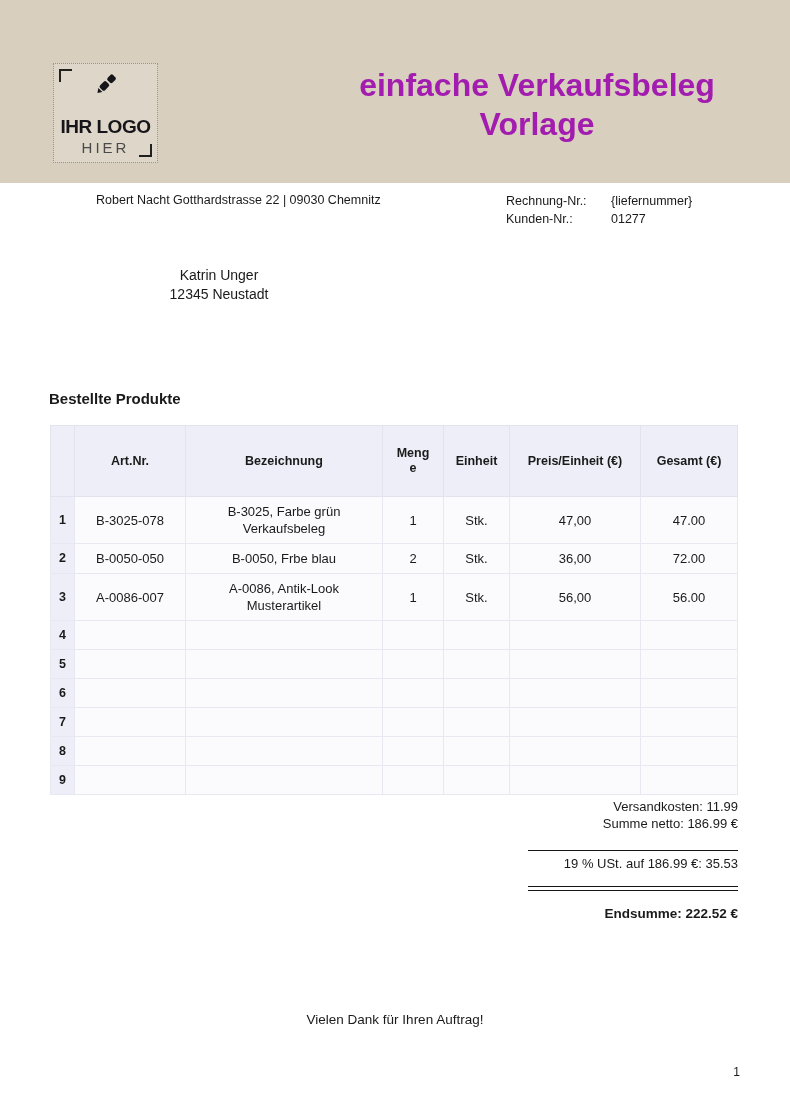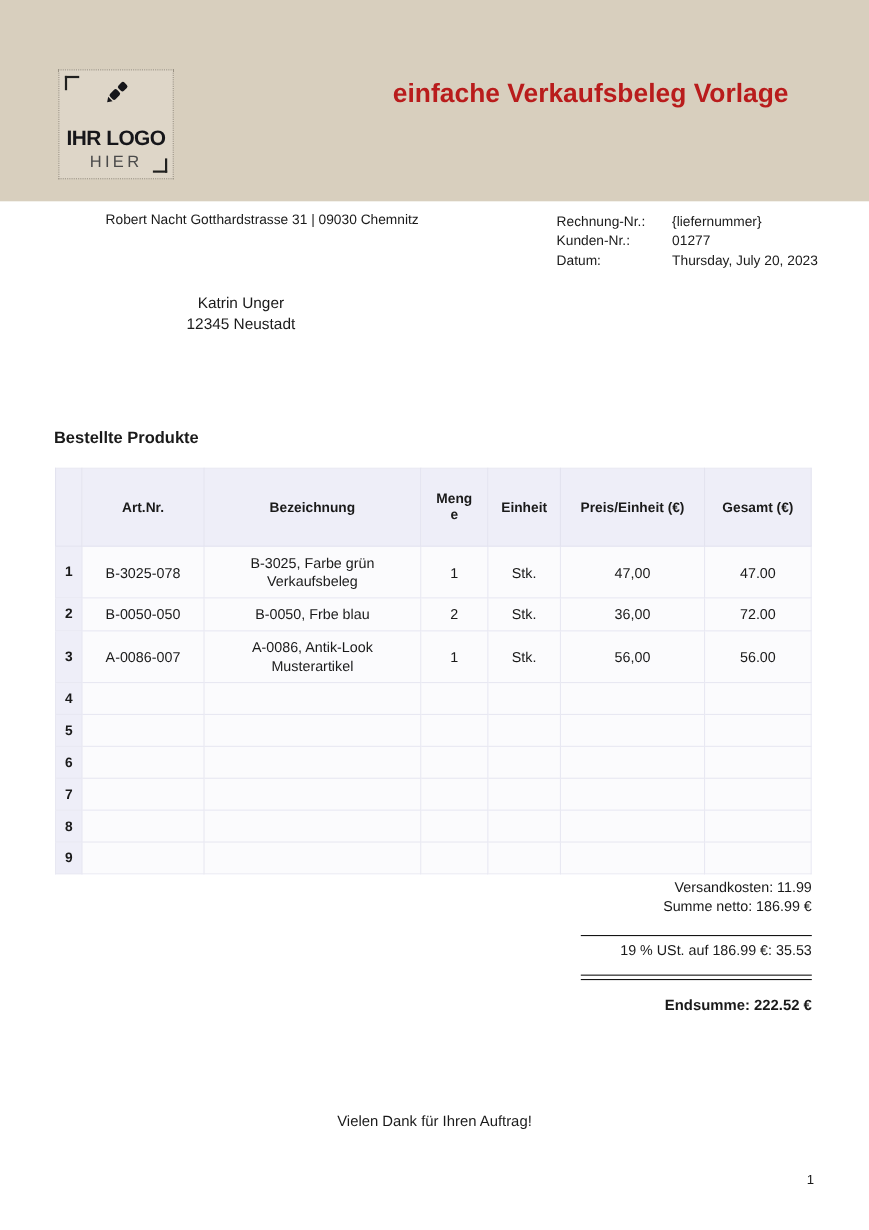--- a/index.html
+++ b/index.html
@@ -4,21 +4,21 @@
 <style>
   * { margin:0; padding:0; box-sizing:border-box; }
   html,body { background:#fff; }
   body { font-family:"Liberation Sans", sans-serif; color:#1a1a1a; }
 
   .page { position:relative; width:790px; height:1118px; background:#ffffff; margin:0 auto; overflow:hidden; }
 
   
   .banner { position:absolute; left:0; top:0; width:790px; height:183px; background:#d8cfbe; }
   .doc-title { position:absolute; left:302px; top:66px; width:470px; text-align:center;
-               color:#b91c1c; font-size:24px; font-weight:bold; line-height:39px; }
+               color:#a21caf; font-size:32px; font-weight:bold; line-height:39px; }
 
   .logo-box { position:absolute; left:53px; top:63px; width:105px; height:100px;
               background:rgba(255,255,255,0.16); border:1px dotted #9a9284;
               display:flex; flex-direction:column; align-items:center; justify-content:center; }
   .bracket { position:absolute; width:13px; height:13px; }
   .bracket.tl { left:5px; top:5px; border-top:2px solid #20201f; border-left:2px solid #20201f; }
   .bracket.br { right:5px; bottom:5px; border-bottom:2px solid #20201f; border-right:2px solid #20201f; }
   .logo-line1 { font-size:19px; font-weight:bold; letter-spacing:-0.5px; color:#16161a; margin-top:19px; }
   .logo-line2 { font-size:15px; color:#4a4a4a; letter-spacing:3px; margin-top:1px; }
 
@@ -81,34 +81,30 @@
           <rect x="9" y="10.2" width="6.4" height="8.2" rx="1.8"></rect>
           <path d="M12.2 23.4 L9.6 19.6 h5.2 Z"></path>
         </g>
       </svg>
       <div class="logo-line1">IHR LOGO</div>
       <div class="logo-line2">HIER</div>
     </div>
     <h1 class="doc-title">einfache Verkaufsbeleg Vorlage</h1>
   </div>
 
-  <div class="sender-line">Robert Nacht Gotthardstrasse 31 | 09030 Chemnitz</div>
+  <div class="sender-line">Robert Nacht Gotthardstrasse 22 | 09030 Chemnitz</div>
 
   <div class="meta-block">
     <div class="meta-row">
       <span class="meta-label">Rechnung-Nr.:</span>
       <span class="meta-value">{liefernummer}</span>
     </div>
     <div class="meta-row">
       <span class="meta-label">Kunden-Nr.:</span>
       <span class="meta-value">01277</span>
-    </div>
-    <div class="meta-row">
-      <span class="meta-label">Datum:</span>
-      <span class="meta-value">Thursday, July 20, 2023</span>
     </div>
   </div>
 
   <div class="customer-block">
     <div>Katrin Unger</div>
     <div>12345 Neustadt</div>
   </div>
 
   <div class="section-title">Bestellte Produkte</div>
 

